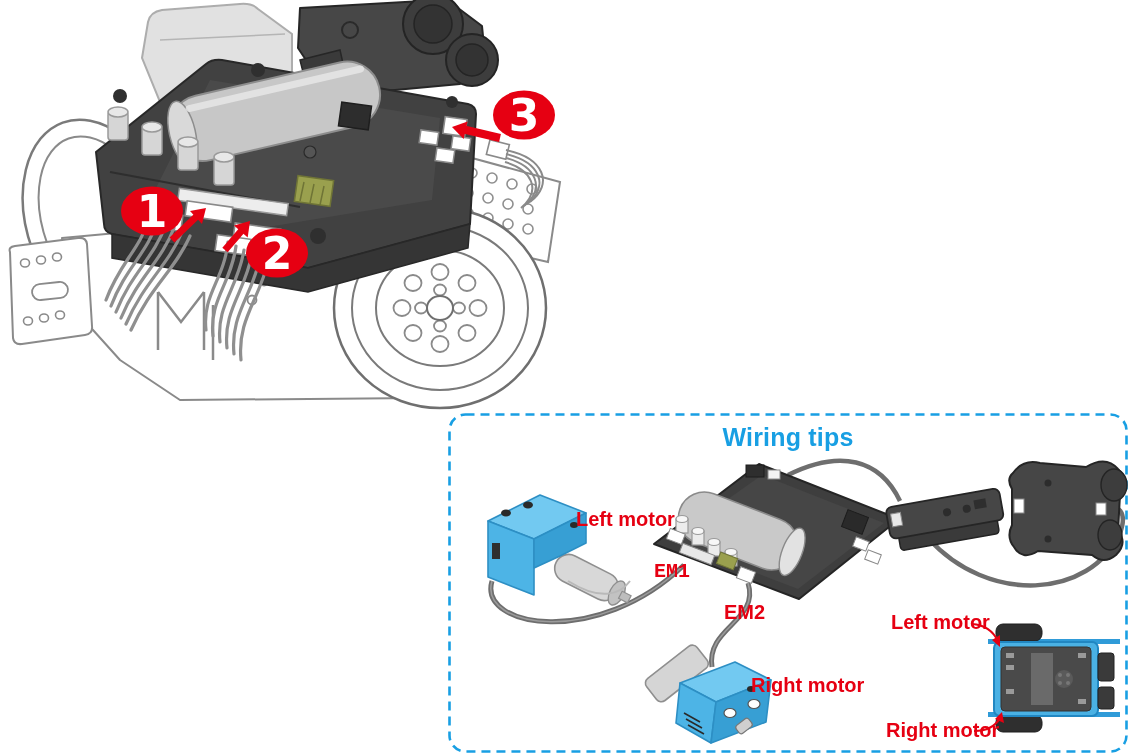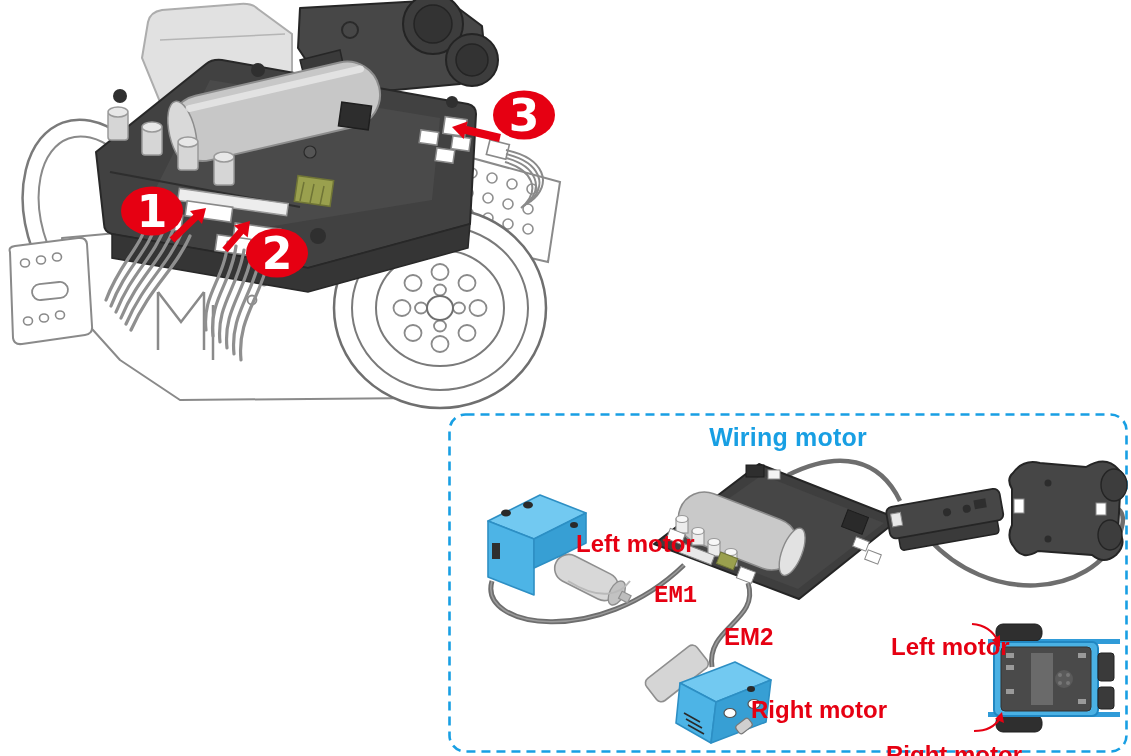--- a/index.html
+++ b/index.html
@@ -16,21 +16,21 @@
   .panel{position:absolute;left:448px;top:413px;width:680px;height:340px;}
   .panel-border-svg{position:absolute;left:0;top:0;}
   .panel-art-svg{position:absolute;left:0;top:0;}
   .panel-title{
     position:absolute;top:10px;left:0;right:0;text-align:center;
     font-size:25px;font-weight:700;color:var(--accent-blue,#189fe3);
     letter-spacing:0.2px;
   }
   .rlabel{
     position:absolute;color:var(--callout-red,#e60012);
-    font-size:24px;font-weight:600;white-space:nowrap;margin-top:22px;
+    font-size:20px;font-weight:600;white-space:nowrap;
   }
   .lbl-left-motor{left:128px;top:95px;}
   .lbl-em1{left:206px;top:147px;font-family:Liberation Mono, monospace;}
   .lbl-em2{left:276px;top:188px;}
   .lbl-right-motor{left:303px;top:261px;}
   .lbl-tv-left{left:443px;top:198px;width:80px;text-align:right;}
   .lbl-tv-right{left:438px;top:306px;width:86px;text-align:right;}
   .badge-num{
     font-family:"DejaVu Sans","Liberation Sans",sans-serif;
     font-weight:bold;fill:#fff;
@@ -370,21 +370,21 @@
       <g>
         <path d="M524,211 C538,212 546,220 550,228" stroke="var(--callout-red,#e60012)" stroke-width="2.2" fill="none"></path>
         <polygon points="552,234 552,222 544,227" style="fill:var(--callout-red,#e60012)"></polygon>
       </g>
       <g>
         <path d="M526,318 C540,318 548,312 552,305" stroke="var(--callout-red,#e60012)" stroke-width="2.2" fill="none"></path>
         <polygon points="554,299 556,310 547,306" style="fill:var(--callout-red,#e60012)"></polygon>
       </g>
     </svg>
 
-    <div class="panel-title">Wiring motor</div>
+    <div class="panel-title">Wiring tips</div>
     <div class="rlabel lbl-left-motor">Left motor</div>
     <div class="rlabel lbl-em1">EM1</div>
     <div class="rlabel lbl-em2">EM2</div>
     <div class="rlabel lbl-right-motor">Right motor</div>
     <div class="rlabel lbl-tv-left">Left motor</div>
     <div class="rlabel lbl-tv-right">Right motor</div>
   </div>
 
 </div>
 

